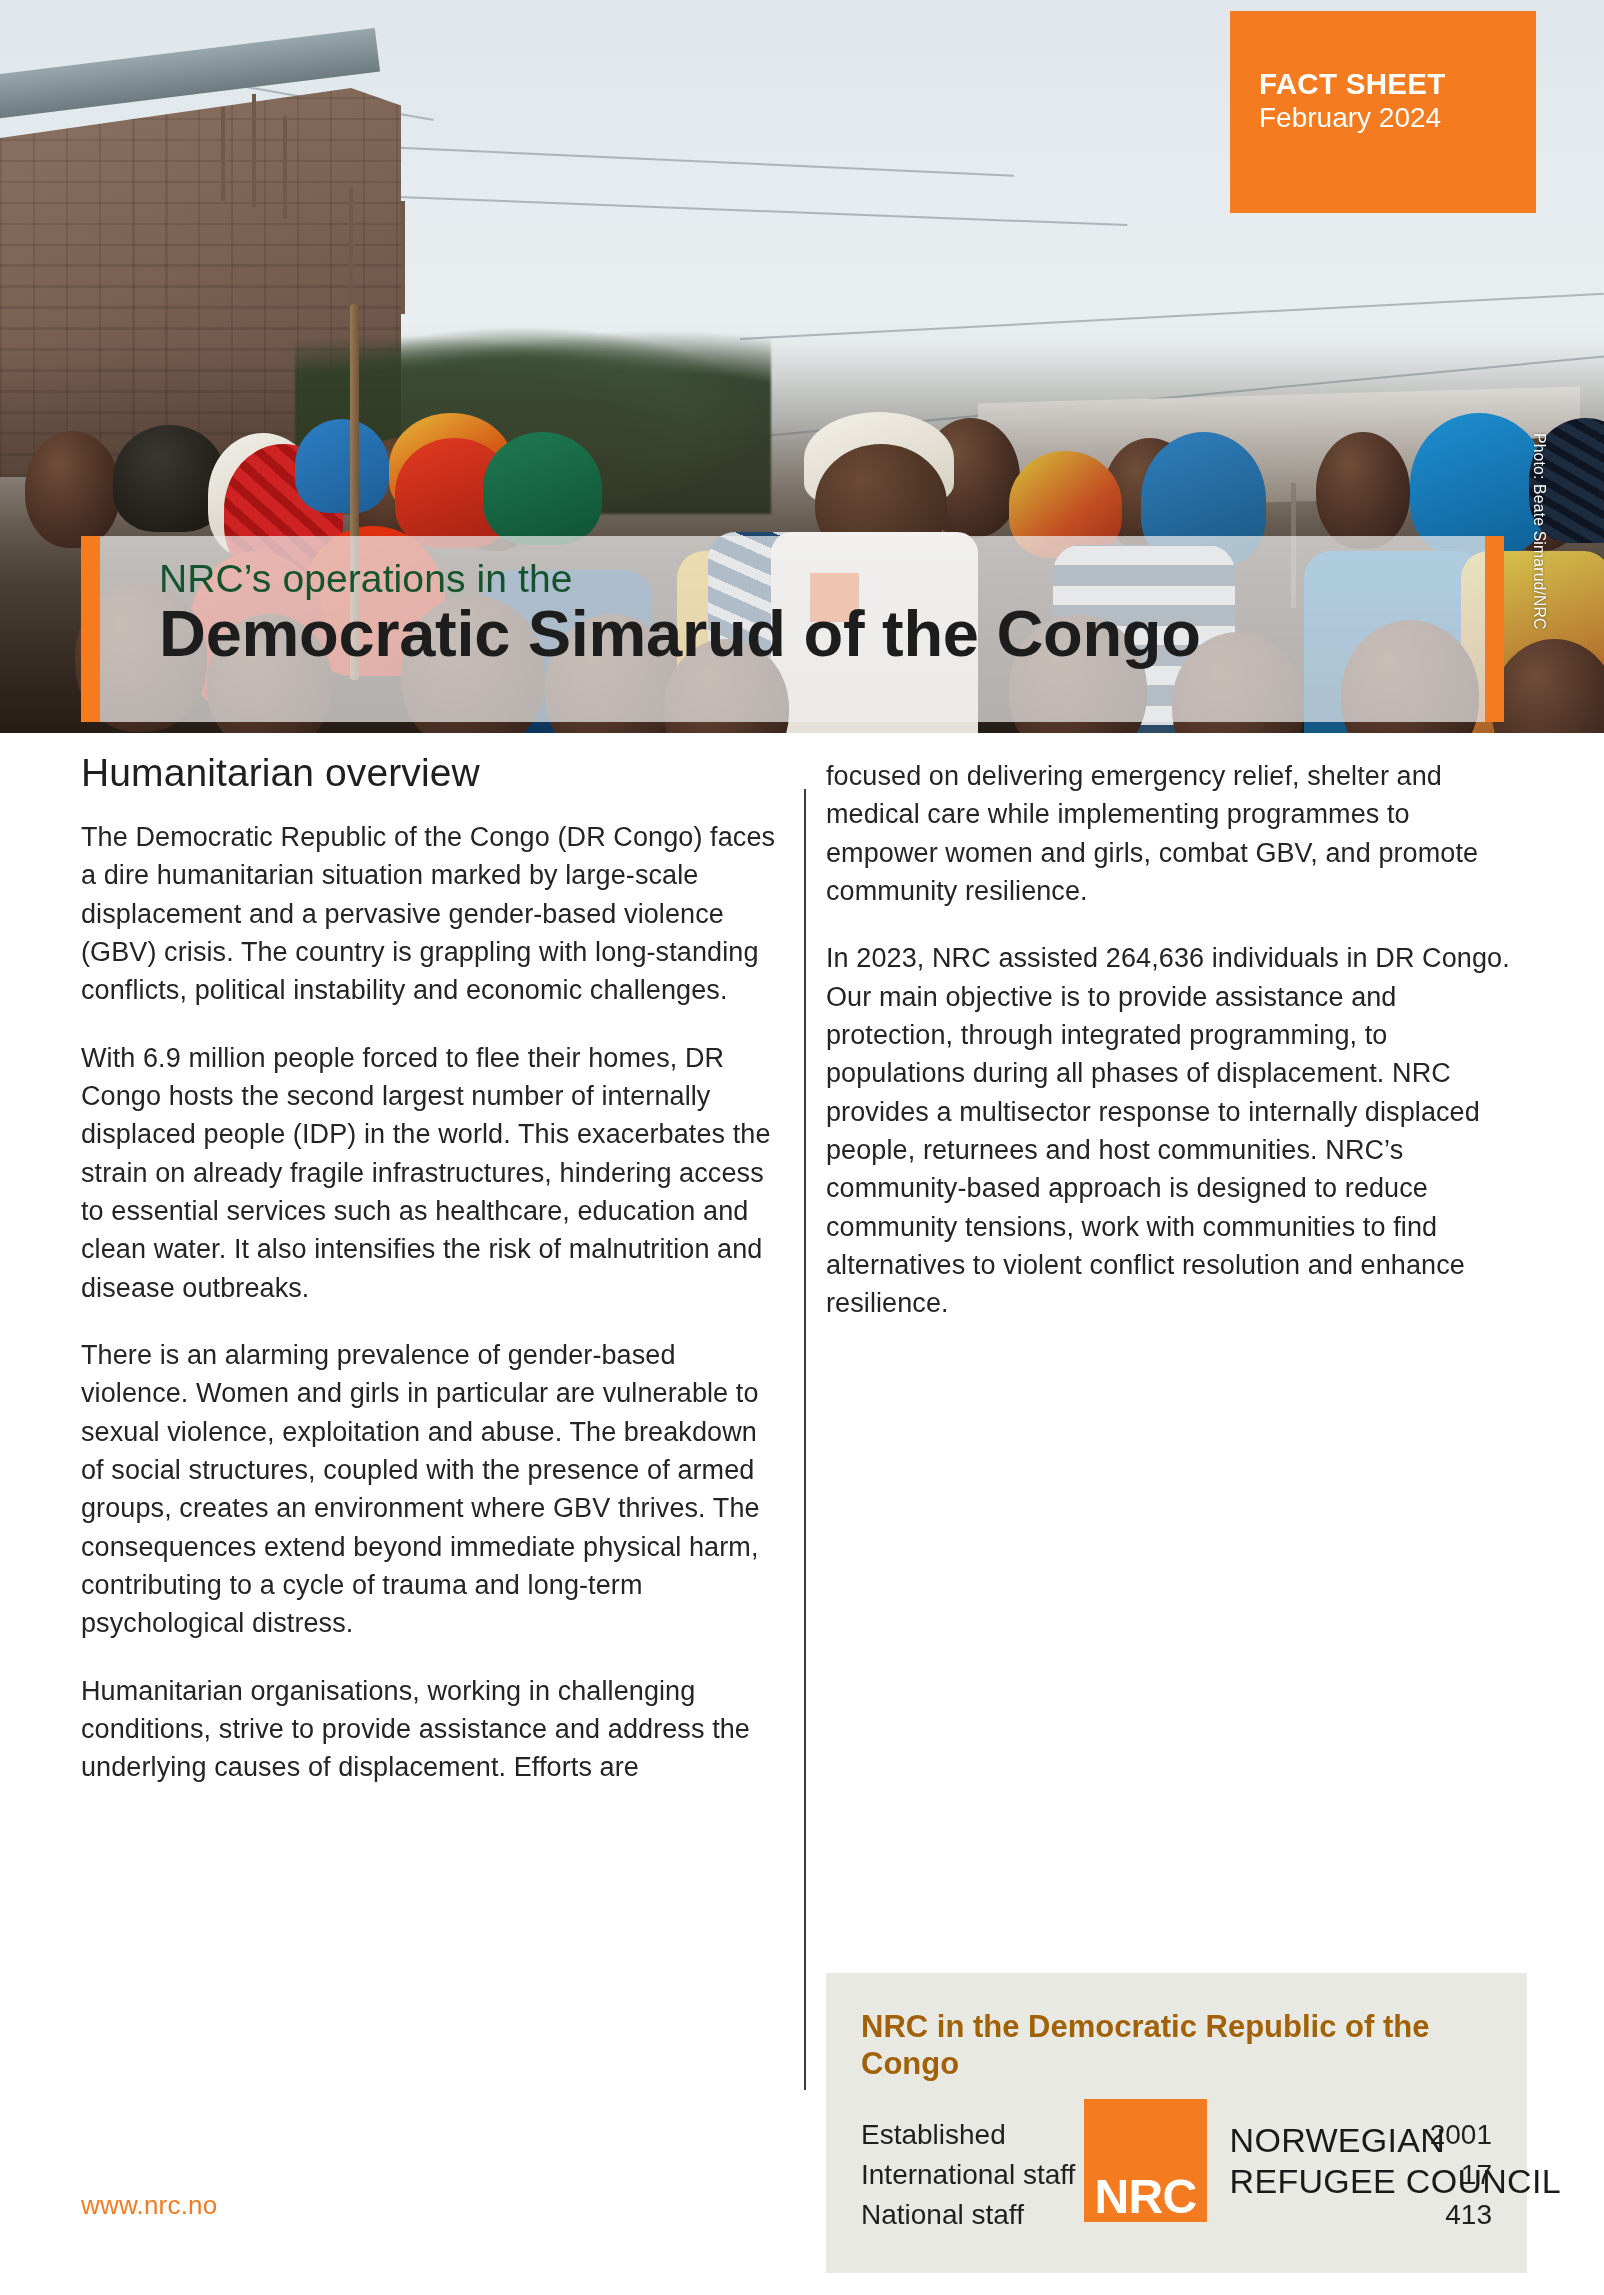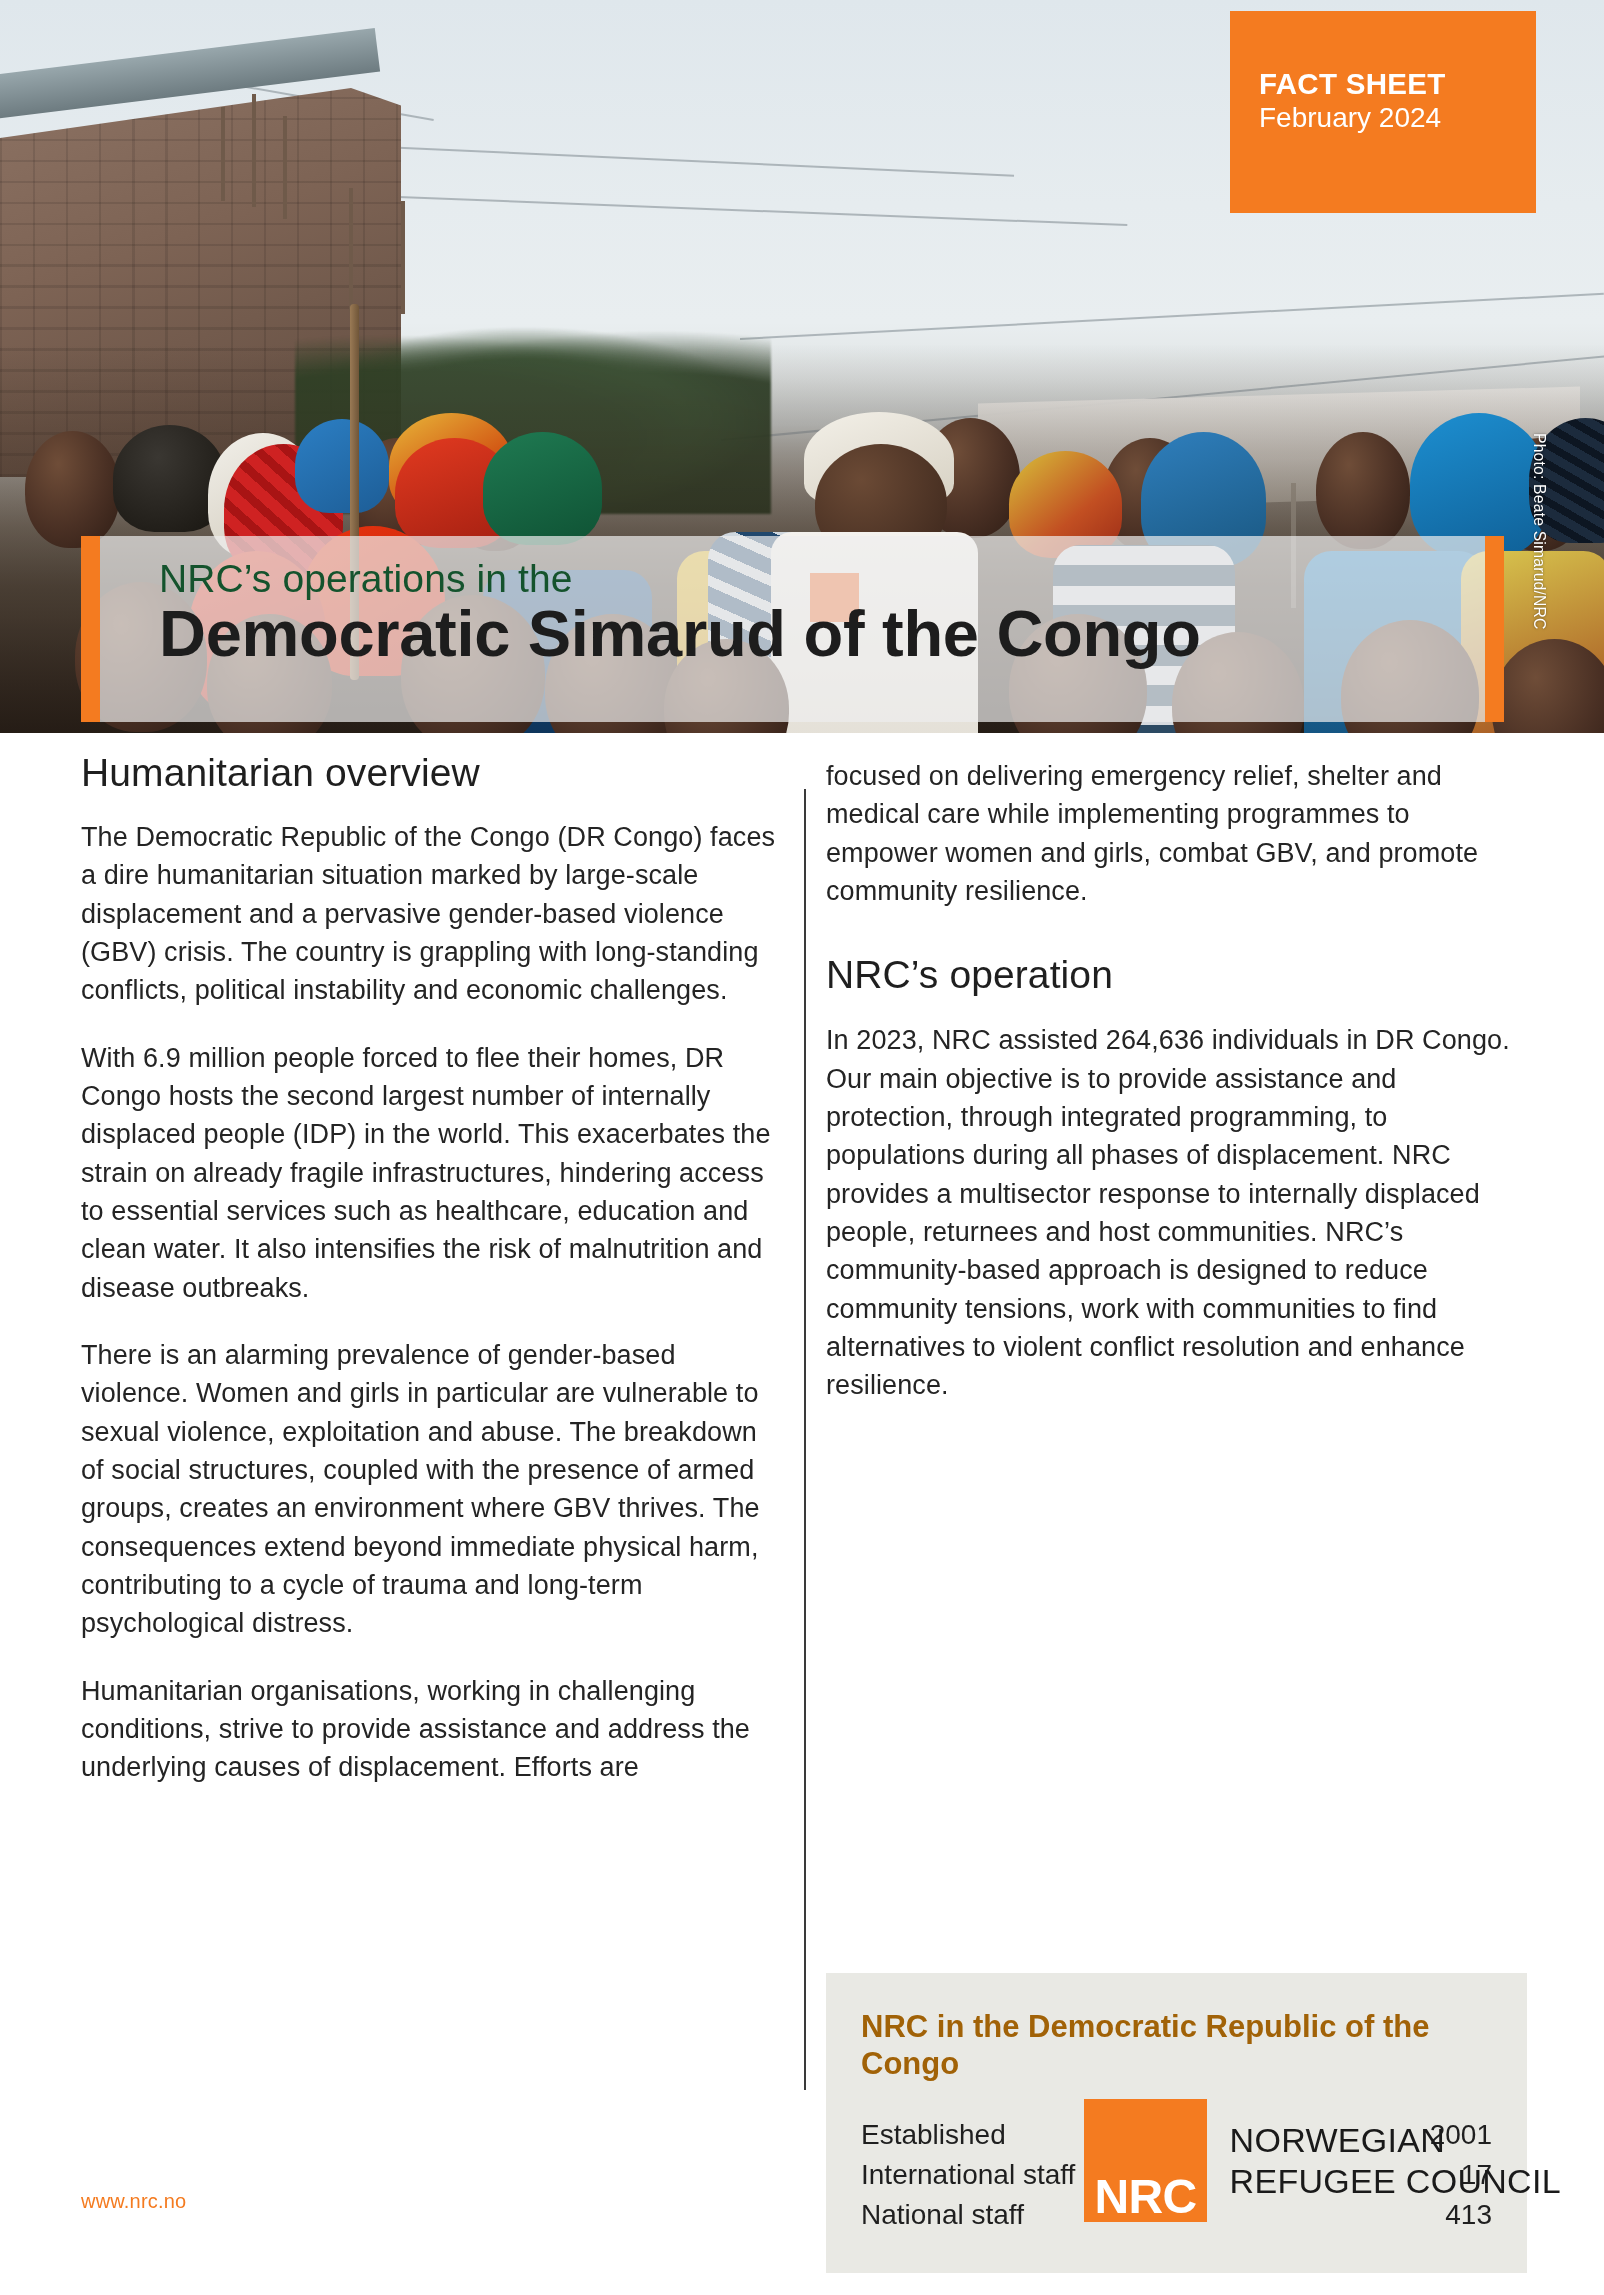--- a/index.html
+++ b/index.html
@@ -282,21 +282,21 @@
     line-height: 1.42;
   }
   .stats-label { white-space: nowrap; }
   .stats-value { white-space: nowrap; }
 
   
   .footer-url {
     position: absolute;
     left: 81px;
     top: 2190px;
-    font-size: 20px;
+    font-size: 26px;
     color: #f47b20;
     letter-spacing: 0.2px;
   }
   .logo {
     position: absolute;
     left: 1084px;
     top: 2099px;
     display: flex;
     align-items: center;
   }
@@ -429,21 +429,20 @@
     <div class="col col-left">
       <h2 class="section-head">Humanitarian overview</h2>
       <p class="body-par">The Democratic Republic of the Congo (DR Congo) faces a dire humanitarian situation marked by large-scale displacement and a pervasive gender-based violence (GBV) crisis. The country is grappling with long-standing conflicts, political instability and economic challenges.</p>
       <p class="body-par">With 6.9 million people forced to flee their homes, DR Congo hosts the second largest number of internally displaced people (IDP) in the world. This exacerbates the strain on already fragile infrastructures, hindering access to essential services such as healthcare, education and clean water. It also intensifies the risk of malnutrition and disease outbreaks.</p>
       <p class="body-par">There is an alarming prevalence of gender-based violence. Women and girls in particular are vulnerable to sexual violence, exploitation and abuse. The breakdown of social structures, coupled with the presence of armed groups, creates an environment where GBV thrives. The consequences extend beyond immediate physical harm, contributing to a cycle of trauma and long-term psychological distress.</p>
       <p class="body-par">Humanitarian organisations, working in challenging conditions, strive to provide assistance and address the underlying causes of displacement. Efforts are</p>
     </div>
 
     <div class="col col-right">
       <p class="body-par">focused on delivering emergency relief, shelter and medical care while implementing programmes to empower women and girls, combat GBV, and promote community resilience.</p>
-      <h2 class="section-head">NRC’s operation</h2>
       <p class="body-par">In 2023, NRC assisted  264,636 individuals in DR Congo. Our main objective is to provide assistance and protection, through integrated programming, to populations during all phases of displacement. NRC provides a multisector response to internally displaced people, returnees and host communities. NRC’s community-based approach is designed to reduce community tensions, work with communities to find alternatives to violent conflict resolution and enhance resilience.</p>
     </div>
 
     <div class="stats-box">
       <div class="stats-title">NRC in the Democratic Republic of the Congo</div>
 
       <div class="stats-row">
         <span class="stats-label">Established</span>
         <span class="stats-value">2001</span>
       </div>

